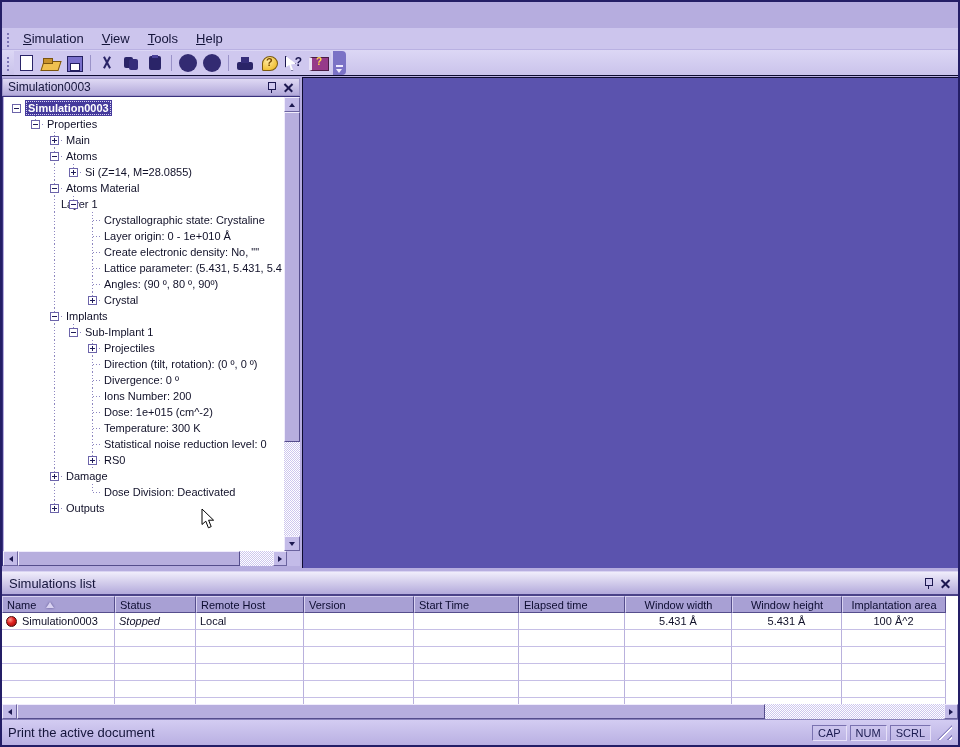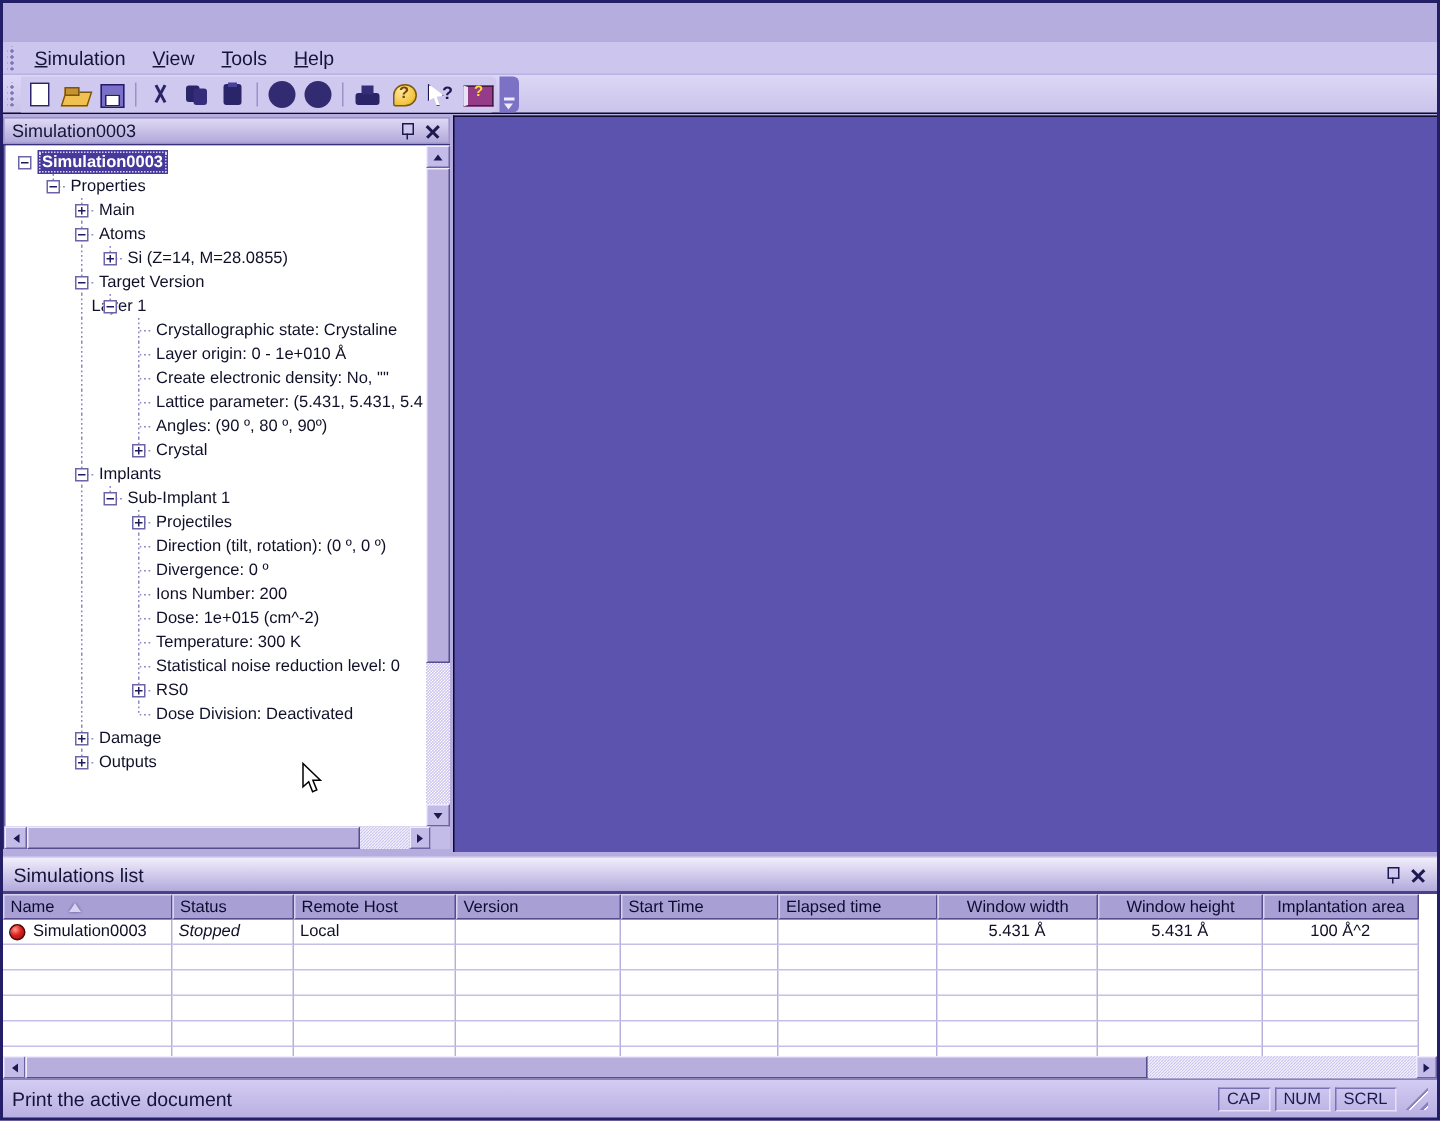--- a/index.html
+++ b/index.html
@@ -170,40 +170,40 @@
     <span class="close-icon"></span>
   </div>
 
   <div class="tree-area">
     <div class="tree" id="tree">
         <div class="trow"><span class="exp" style="left: 8px;"></span><span class="lbl sel" style="margin-left: 21px;">Simulation0003</span></div>
         <div class="trow"><i class="vg" style="left: 31px; top: 0px; height: 8px;"></i><i class="hstub" style="left: 32px; width: 8px;"></i><span class="exp" style="left: 27px;"></span><span class="lbl" style="margin-left: 40px;">Properties</span></div>
         <div class="trow"><i class="vg" style="left: 50px; top: 0px; height: 16px;"></i><i class="hstub" style="left: 51px; width: 8px;"></i><span class="exp plus" style="left: 46px;"></span><span class="lbl" style="margin-left: 59px;">Main</span></div>
         <div class="trow"><i class="vg" style="left: 50px; top: 0px; height: 16px;"></i><i class="hstub" style="left: 51px; width: 8px;"></i><span class="exp" style="left: 46px;"></span><span class="lbl" style="margin-left: 59px;">Atoms</span></div>
         <div class="trow"><i class="vg" style="left: 50px; top: 0px; height: 16px;"></i><i class="vg" style="left: 69px; top: 0px; height: 8px;"></i><i class="hstub" style="left: 70px; width: 8px;"></i><span class="exp plus" style="left: 65px;"></span><span class="lbl" style="margin-left: 78px;">Si (Z=14, M=28.0855)</span></div>
-        <div class="trow"><i class="vg" style="left: 50px; top: 0px; height: 16px;"></i><i class="hstub" style="left: 51px; width: 8px;"></i><span class="exp" style="left: 46px;"></span><span class="lbl" style="margin-left: 59px;">Target Version</span></div>
+        <div class="trow"><i class="vg" style="left: 50px; top: 0px; height: 16px;"></i><i class="hstub" style="left: 51px; width: 8px;"></i><span class="exp" style="left: 46px;"></span><span class="lbl" style="margin-left: 59px;">Atoms Material</span></div>
         <div class="trow"><i class="vg" style="left: 50px; top: 0px; height: 16px;"></i><i class="vg" style="left: 69px; top: 0px; height: 8px;"></i><i class="hstub" style="left: 70px; width: 8px;"></i><span class="exp" style="left: 65px;"></span><span class="lbl" style="margin-left: 54px;">Layer 1</span></div>
         <div class="trow"><i class="vg" style="left: 50px; top: 0px; height: 16px;"></i><i class="vg" style="left: 88px; top: 0px; height: 16px;"></i><i class="hstub" style="left: 89px; width: 8px;"></i><span class="lbl" style="margin-left: 97px;">Crystallographic state: Crystaline</span></div>
         <div class="trow"><i class="vg" style="left: 50px; top: 0px; height: 16px;"></i><i class="vg" style="left: 88px; top: 0px; height: 16px;"></i><i class="hstub" style="left: 89px; width: 8px;"></i><span class="lbl" style="margin-left: 97px;">Layer origin: 0 - 1e+010 Å</span></div>
         <div class="trow"><i class="vg" style="left: 50px; top: 0px; height: 16px;"></i><i class="vg" style="left: 88px; top: 0px; height: 16px;"></i><i class="hstub" style="left: 89px; width: 8px;"></i><span class="lbl" style="margin-left: 97px;">Create electronic density: No, ""</span></div>
         <div class="trow"><i class="vg" style="left: 50px; top: 0px; height: 16px;"></i><i class="vg" style="left: 88px; top: 0px; height: 16px;"></i><i class="hstub" style="left: 89px; width: 8px;"></i><span class="lbl" style="margin-left: 97px;">Lattice parameter: (5.431, 5.431, 5.4</span></div>
         <div class="trow"><i class="vg" style="left: 50px; top: 0px; height: 16px;"></i><i class="vg" style="left: 88px; top: 0px; height: 16px;"></i><i class="hstub" style="left: 89px; width: 8px;"></i><span class="lbl" style="margin-left: 97px;">Angles: (90 º, 80 º, 90º)</span></div>
         <div class="trow"><i class="vg" style="left: 50px; top: 0px; height: 16px;"></i><i class="vg" style="left: 88px; top: 0px; height: 8px;"></i><i class="hstub" style="left: 89px; width: 8px;"></i><span class="exp plus" style="left: 84px;"></span><span class="lbl" style="margin-left: 97px;">Crystal</span></div>
         <div class="trow"><i class="vg" style="left: 50px; top: 0px; height: 16px;"></i><i class="hstub" style="left: 51px; width: 8px;"></i><span class="exp" style="left: 46px;"></span><span class="lbl" style="margin-left: 59px;">Implants</span></div>
         <div class="trow"><i class="vg" style="left: 50px; top: 0px; height: 16px;"></i><i class="vg" style="left: 69px; top: 0px; height: 8px;"></i><i class="hstub" style="left: 70px; width: 8px;"></i><span class="exp" style="left: 65px;"></span><span class="lbl" style="margin-left: 78px;">Sub-Implant 1</span></div>
         <div class="trow"><i class="vg" style="left: 50px; top: 0px; height: 16px;"></i><i class="vg" style="left: 88px; top: 0px; height: 16px;"></i><i class="hstub" style="left: 89px; width: 8px;"></i><span class="exp plus" style="left: 84px;"></span><span class="lbl" style="margin-left: 97px;">Projectiles</span></div>
         <div class="trow"><i class="vg" style="left: 50px; top: 0px; height: 16px;"></i><i class="vg" style="left: 88px; top: 0px; height: 16px;"></i><i class="hstub" style="left: 89px; width: 8px;"></i><span class="lbl" style="margin-left: 97px;">Direction (tilt, rotation): (0 º, 0 º)</span></div>
         <div class="trow"><i class="vg" style="left: 50px; top: 0px; height: 16px;"></i><i class="vg" style="left: 88px; top: 0px; height: 16px;"></i><i class="hstub" style="left: 89px; width: 8px;"></i><span class="lbl" style="margin-left: 97px;">Divergence: 0 º</span></div>
         <div class="trow"><i class="vg" style="left: 50px; top: 0px; height: 16px;"></i><i class="vg" style="left: 88px; top: 0px; height: 16px;"></i><i class="hstub" style="left: 89px; width: 8px;"></i><span class="lbl" style="margin-left: 97px;">Ions Number: 200</span></div>
         <div class="trow"><i class="vg" style="left: 50px; top: 0px; height: 16px;"></i><i class="vg" style="left: 88px; top: 0px; height: 16px;"></i><i class="hstub" style="left: 89px; width: 8px;"></i><span class="lbl" style="margin-left: 97px;">Dose: 1e+015 (cm^-2)</span></div>
         <div class="trow"><i class="vg" style="left: 50px; top: 0px; height: 16px;"></i><i class="vg" style="left: 88px; top: 0px; height: 16px;"></i><i class="hstub" style="left: 89px; width: 8px;"></i><span class="lbl" style="margin-left: 97px;">Temperature: 300 K</span></div>
         <div class="trow"><i class="vg" style="left: 50px; top: 0px; height: 16px;"></i><i class="vg" style="left: 88px; top: 0px; height: 16px;"></i><i class="hstub" style="left: 89px; width: 8px;"></i><span class="lbl" style="margin-left: 97px;">Statistical noise reduction level: 0</span></div>
         <div class="trow"><i class="vg" style="left: 50px; top: 0px; height: 16px;"></i><i class="vg" style="left: 88px; top: 0px; height: 16px;"></i><i class="hstub" style="left: 89px; width: 8px;"></i><span class="exp plus" style="left: 84px;"></span><span class="lbl" style="margin-left: 97px;">RS0</span></div>
+        <div class="trow"><i class="vg" style="left: 50px; top: 0px; height: 16px;"></i><i class="hstub" style="left: 51px; width: 8px;"></i><span class="exp plus" style="left: 46px;"></span><span class="lbl" style="margin-left: 59px;">Damage</span></div>
         <div class="trow"><i class="vg" style="left: 50px; top: 0px; height: 16px;"></i><i class="vg" style="left: 88px; top: 0px; height: 8px;"></i><i class="hstub" style="left: 89px; width: 8px;"></i><span class="lbl" style="margin-left: 97px;">Dose Division: Deactivated</span></div>
-        <div class="trow"><i class="vg" style="left: 50px; top: 0px; height: 16px;"></i><i class="hstub" style="left: 51px; width: 8px;"></i><span class="exp plus" style="left: 46px;"></span><span class="lbl" style="margin-left: 59px;">Damage</span></div>
         <div class="trow"><i class="vg" style="left: 50px; top: 0px; height: 8px;"></i><i class="hstub" style="left: 51px; width: 8px;"></i><span class="exp plus" style="left: 46px;"></span><span class="lbl" style="margin-left: 59px;">Outputs</span></div>
       </div>
     <div class="vscroll">
       <div class="sbtn" style="left:0;top:0;width:16px;height:15px;">
           <i class="tri-up"></i>
         </div>
       <div class="dither" style="position:absolute;left:0;top:15px;width:16px;height:424px;"></div>
       <div class="thumb" style="left:0;top:15px;width:16px;height:330px;"></div>
       <div class="sbtn" style="left:0;bottom:0;width:16px;height:15px;">
           <i class="tri-dn"></i>

